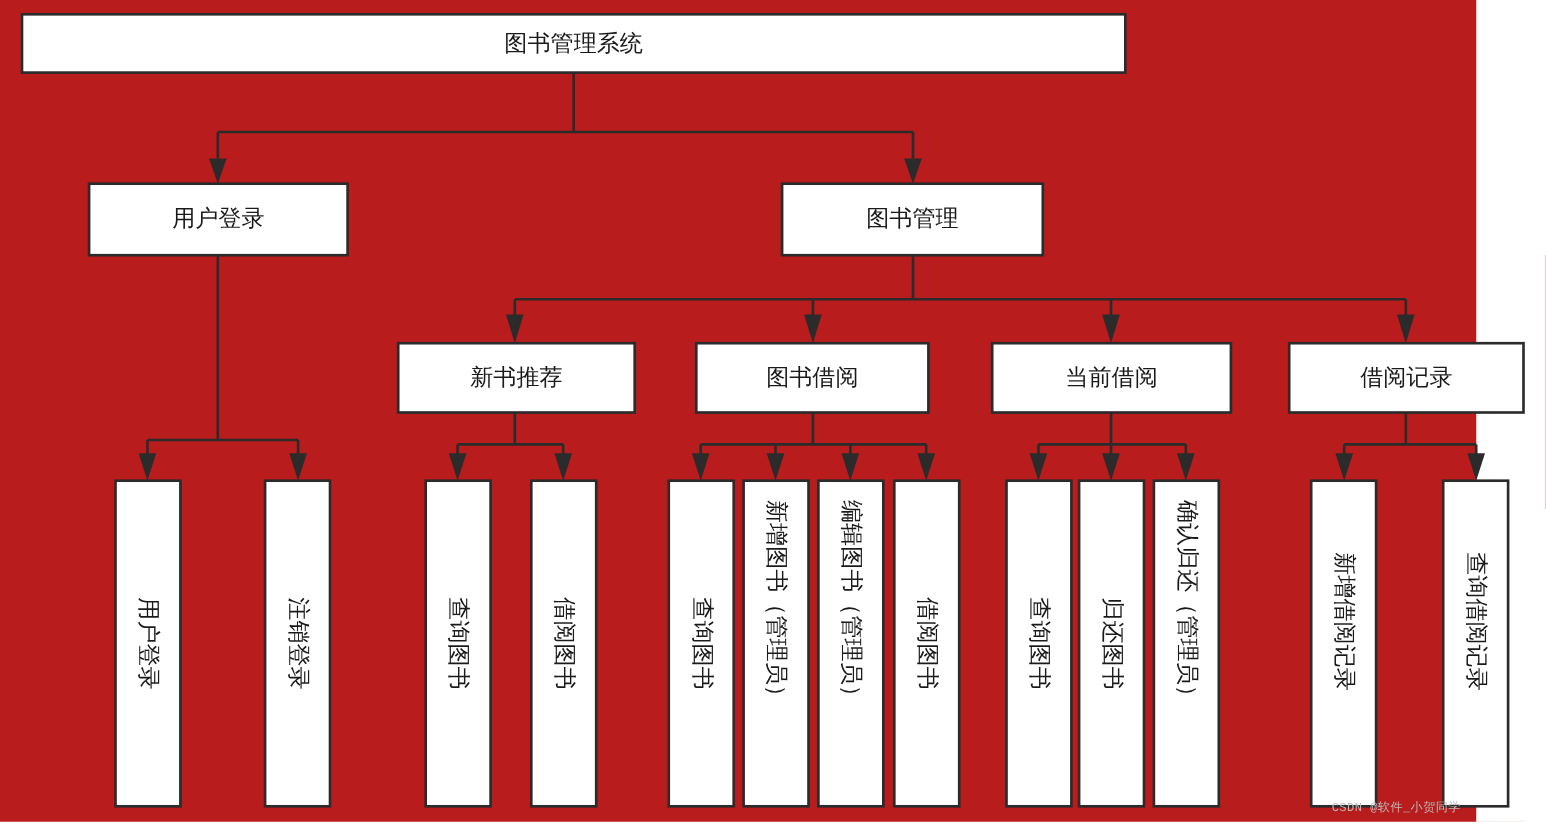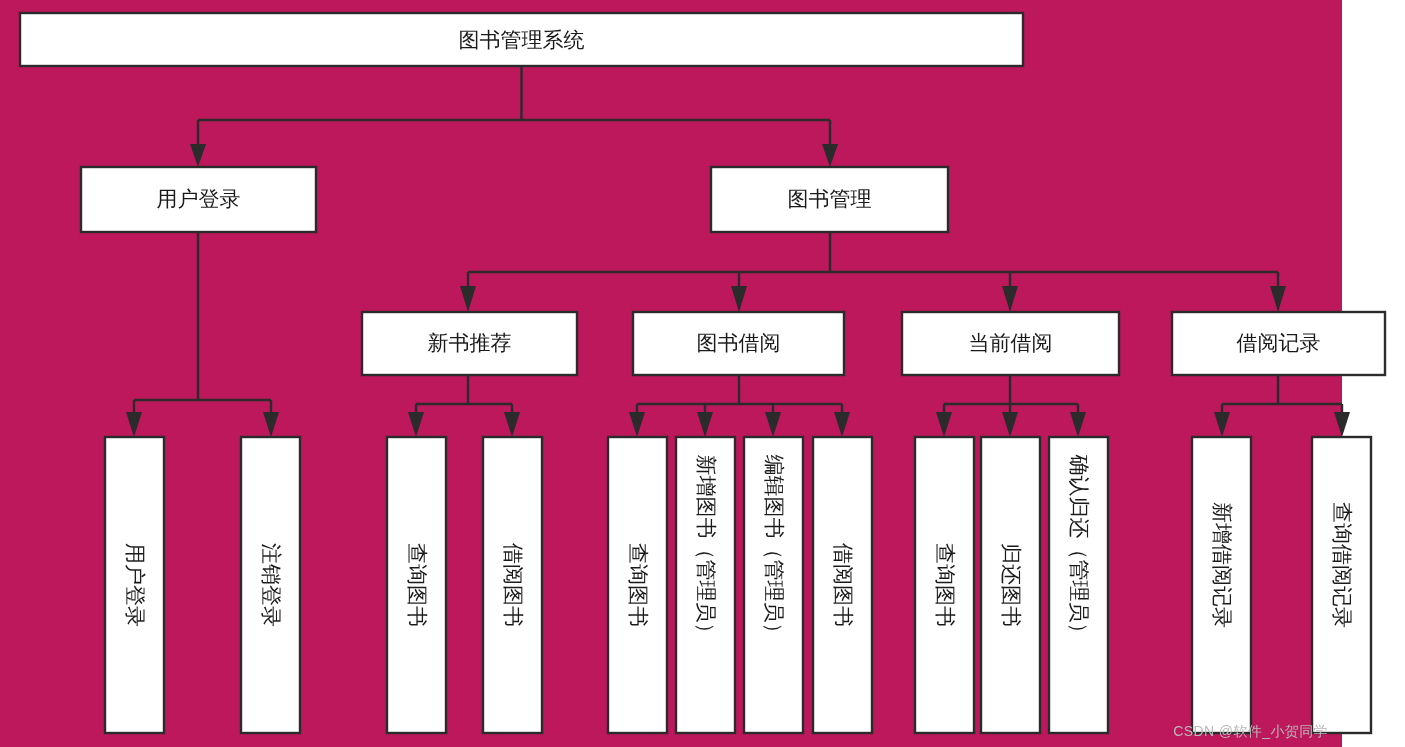--- a/index.html
+++ b/index.html
@@ -10,21 +10,21 @@
   body {
     width: 1405px;
     height: 747px;
     font-family: "Liberation Sans", "DejaVu Sans", sans-serif;
     overflow: hidden;
   }
   #diagram-root {
     position: relative;
     width: 1342px;
     height: 747px;
-    background: #be185d;
+    background: #b91c1c;
   }
   svg#flow-svg {
     position: absolute;
     top: 0;
     left: 0;
     width: 1405px;
     height: 747px;
   }
   .node-box {
     fill: #ffffff;
@@ -52,22 +52,22 @@
     font-family: "Liberation Sans", "DejaVu Sans", sans-serif;
     font-size: 21px;
     fill: #1a1a1a;
     text-anchor: middle;
     dominant-baseline: middle;
   }
   .watermark {
     position: absolute;
     right: 14px;
     bottom: 6px;
-    font-family: Liberation Sans, sans-serif;
-    font-size: 14px;
+    font-family: Liberation Mono, monospace;
+    font-size: 11px;
     color: #b9b9b9;
     letter-spacing: 0.4px;
     user-select: none;
     white-space: nowrap;
   }
 </style>
 </head>
 <body>
 
 <div id="diagram-root">

